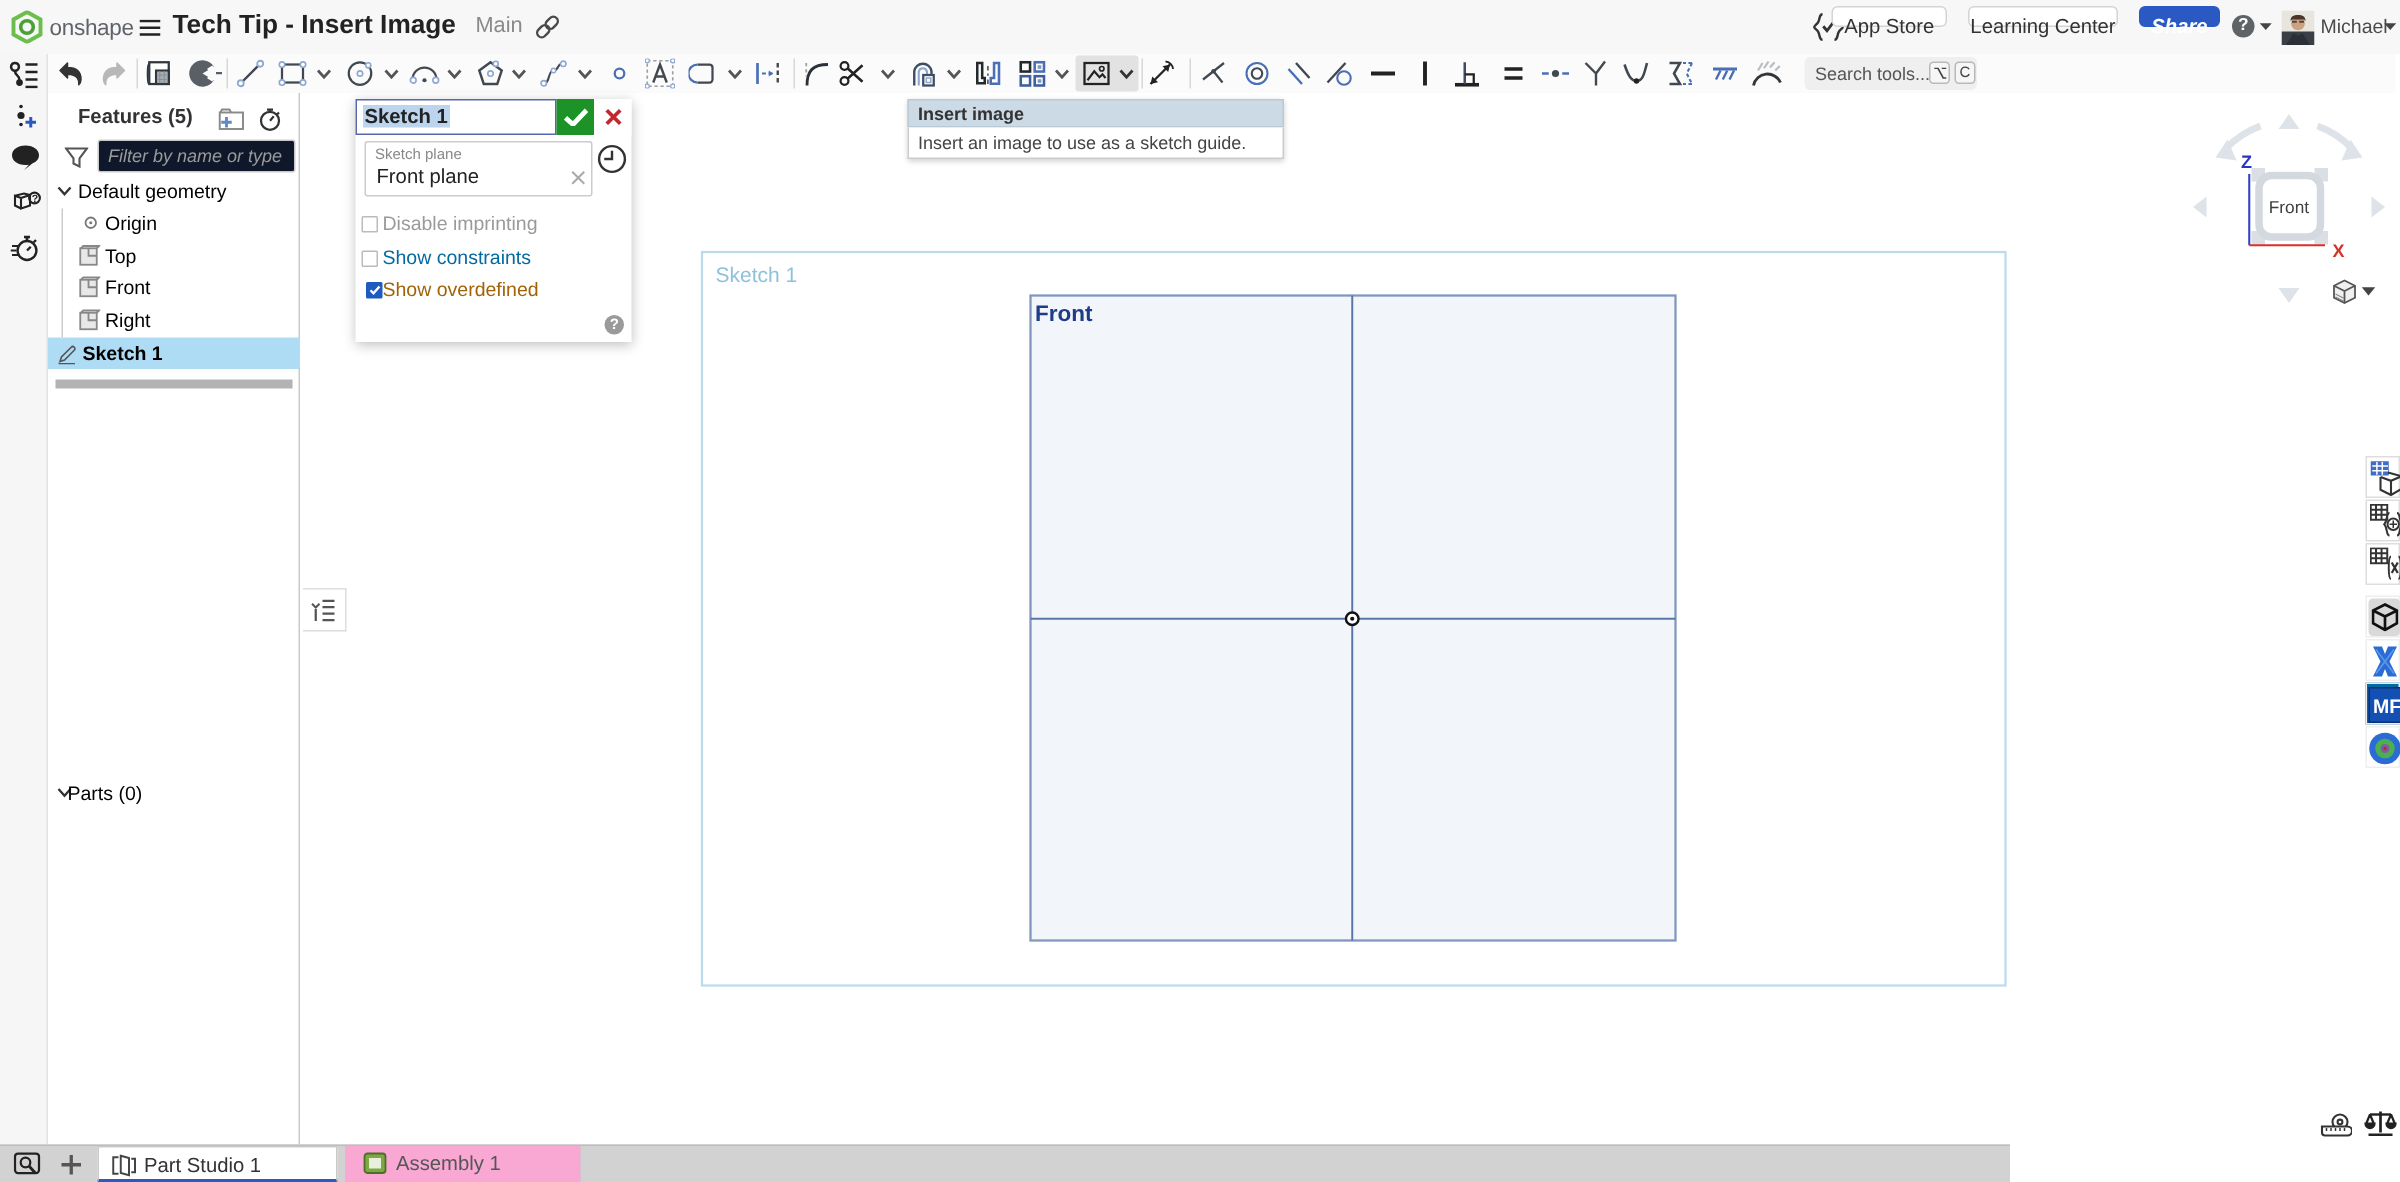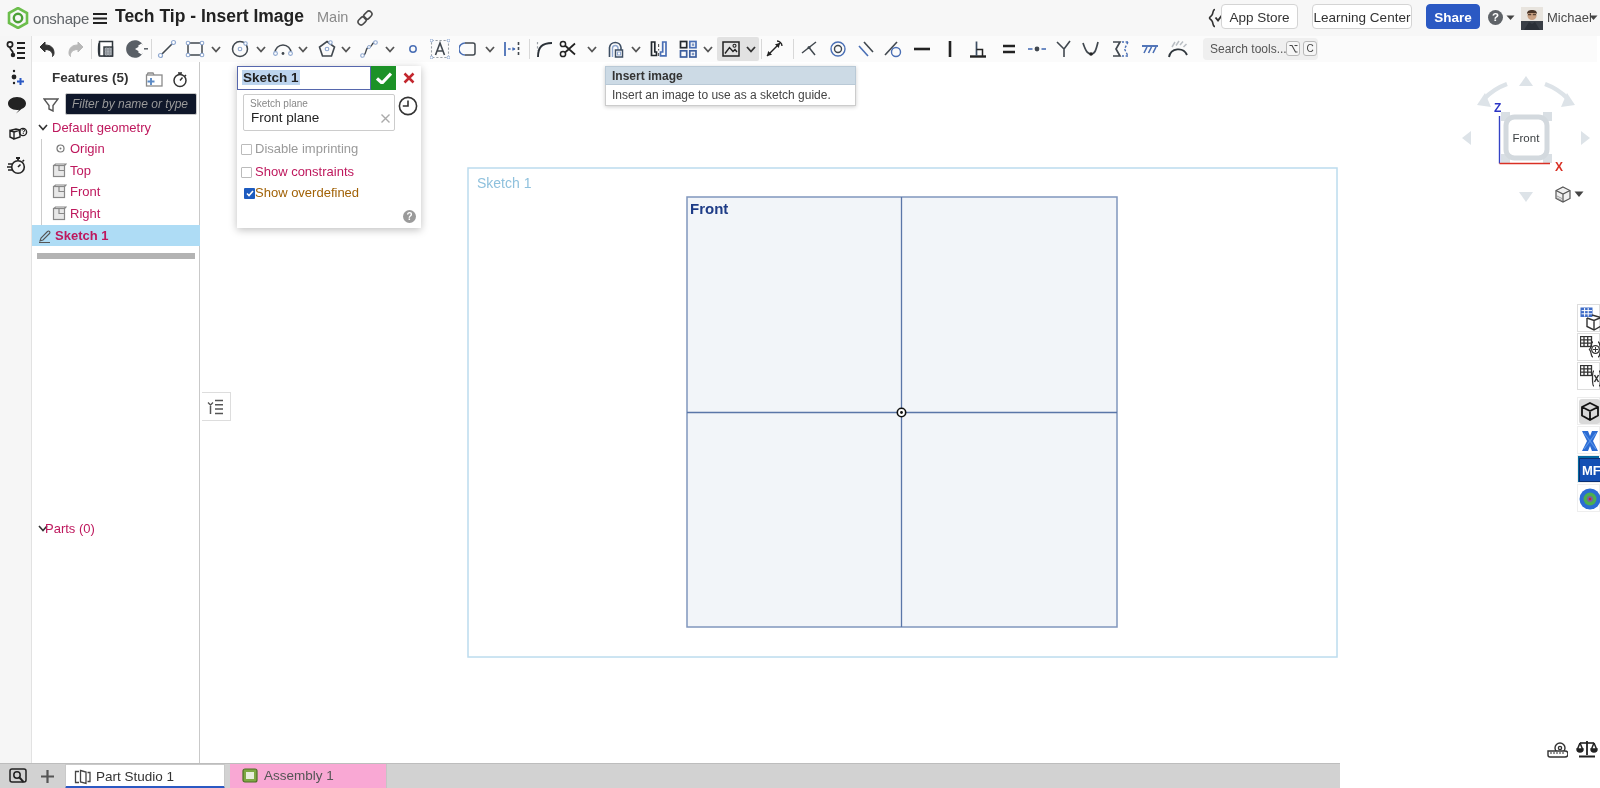--- a/index.html
+++ b/index.html
@@ -3,22 +3,22 @@
 <meta charset="utf-8">
 <style>
 * { margin:0; padding:0; box-sizing:border-box; }
 html,body { width:1600px; height:788px; overflow:hidden; font-family:"Liberation Sans",sans-serif; background:#fff; }
 .abs { position:absolute; }
 #topbar { position:absolute; left:0; top:0; width:1600px; height:36px; background:#f7f7f7; }
 #toolbar { position:absolute; left:32px; top:36px; width:1565px; height:26px; background:#fbfbfb; }
 #leftrail { position:absolute; left:0; top:36px; width:32px; height:727px; background:#f6f6f6; border-right:1px solid #e2e2e2; }
 #fpanel { position:absolute; left:32px; top:62px; width:168px; height:701px; background:#fff; border-right:1px solid #c9c9c9; }
 #tabbar { position:absolute; left:0; top:763px; width:1340px; height:25px; background:#d2d2d2; border-top:1px solid #bdbdbd; }
-.btn { position:absolute; top:4px; height:25px; background:#fff; border:1px solid #d4d4d4; border-radius:4px; font-size:13.5px; color:#333; text-align:center; line-height:25px; }
-.row { position:absolute; left:0; width:168px; height:21px; font-size:13px; color:#be185d; line-height:21px; }
+.btn { position:absolute; top:4px; height:14px; background:#fff; border:1px solid #d4d4d4; border-radius:4px; font-size:13.5px; color:#333; text-align:center; line-height:25px; }
+.row { position:absolute; left:0; width:168px; height:21px; font-size:13px; color:#000000; line-height:21px; }
 svg { display:block; }
 </style>
 </head>
 <body>
 <div id="topbar">
 
   <svg class="abs" style="left:7px;top:7px" width="22" height="22" viewBox="0 0 22 22">
     <polygon points="11,1 20,6 20,16 11,21 2,16 2,6" fill="none" stroke="#6cbe4c" stroke-width="2.6"></polygon>
     <circle cx="11" cy="11" r="4.2" fill="none" stroke="#4ba036" stroke-width="2.4"></circle>
   </svg>
@@ -37,21 +37,21 @@
 
   <svg class="abs" style="left:1208px;top:8px" width="22" height="20" viewBox="0 0 22 20">
       <g stroke="#333" stroke-width="1.6" fill="none">
         <path d="M7 1.5 C4.5 1.5 5.5 5 4 7 C2.8 8.6 1.5 9 1.5 10 C1.5 11 2.8 11.4 4 13 C5.5 15 4.5 18.5 7 18.5"></path>
         <path d="M15 1.5 C17.5 1.5 16.5 5 18 7 C19.2 8.6 20.5 9 20.5 10 C20.5 11 19.2 11.4 18 13 C16.5 15 17.5 18.5 15 18.5"></path>
         <path d="M7.5 9.5 L10 12.5 L14.5 6.5" stroke-width="1.9"></path>
       </g>
     </svg>
   <div class="btn" style="left:1221px;width:77px;">App Store</div>
   <div class="btn" style="left:1312px;width:100px;">Learning Center</div>
-  <div class="btn" style="left:1426px;width:54px;background:#2b59c3;border-color:#2b59c3;color:#fff;font-weight:bold;">Share</div>
+  <div class="btn" style="left:1426px;width:54px;background:#2b59c3;border-color:#2b59c3;color:#fff;font-weight:bold;font-style:italic;">Share</div>
   <div class="abs" style="left:1488px;top:10px;width:15px;height:15px;border-radius:50%;background:#5f6368;color:#fff;font-size:11.5px;font-weight:bold;text-align:center;line-height:15px;">?</div>
   <svg class="abs" style="left:1506px;top:15px" width="9" height="6" viewBox="0 0 9 6">
       <path d="M0.5 0.5 L4.5 5 L8.5 0.5" fill="#444"></path>
     </svg>
 
   <svg class="abs" style="left:1521px;top:7px" width="22" height="23" viewBox="0 0 22 23">
     <rect width="22" height="23" fill="#e8e4de"></rect>
     <rect x="0" y="14" width="22" height="9" fill="#3a3f46"></rect>
     <path d="M3 23 L8 15 L11 17 L14 15 L19 23 Z" fill="#2b3037"></path>
     <circle cx="11" cy="8.5" r="4.6" fill="#caa183"></circle>
@@ -437,21 +437,21 @@
         <path d="M1.5 1.5 L9.5 9.5 M9.5 1.5 L1.5 9.5" stroke="#aaa" stroke-width="1.4"></path>
       </svg>
   </div>
   <svg class="abs" style="left:161px;top:30px" width="20" height="20" viewBox="0 0 20 20">
       <circle cx="10" cy="10" r="8.6" fill="none" stroke="#333" stroke-width="1.6"></circle>
       <path d="M10 4.5 V10 H4.8" stroke="#333" stroke-width="1.6" fill="none"></path>
     </svg>
   <div class="abs" style="left:4px;top:78px;width:11px;height:11px;border:1px solid #bbb;border-radius:1px;"></div>
   <div class="abs" style="left:18px;top:75px;font-size:13px;color:#9a9a9a;">Disable imprinting</div>
   <div class="abs" style="left:4px;top:101px;width:11px;height:11px;border:1px solid #bbb;border-radius:1px;"></div>
-  <div class="abs" style="left:18px;top:98px;font-size:13px;color:#be185d;">Show constraints</div>
+  <div class="abs" style="left:18px;top:98px;font-size:13px;color:#0369a1;">Show constraints</div>
   <div class="abs" style="left:7px;top:122px;width:11px;height:11px;background:#1d5bbf;border-radius:1px;">
     <svg style="position:absolute;left:1.5px;top:2px" width="8" height="7" viewBox="0 0 8 7">
         <path d="M1 3.5 L3 5.5 L7 1" stroke="#fff" stroke-width="1.6" fill="none"></path>
       </svg>
   </div>
   <div class="abs" style="left:18px;top:119px;font-size:13px;color:#a16207;">Show overdefined</div>
   <div class="abs" style="left:166px;top:144px;width:13px;height:13px;border-radius:50%;background:#9a9a9a;color:#fff;font-size:10px;font-weight:bold;text-align:center;line-height:13px;">?</div>
 </div>
 
 <div class="abs" style="left:605px;top:66px;width:251px;height:40px;box-shadow:0 1px 4px rgba(0,0,0,0.2);">

